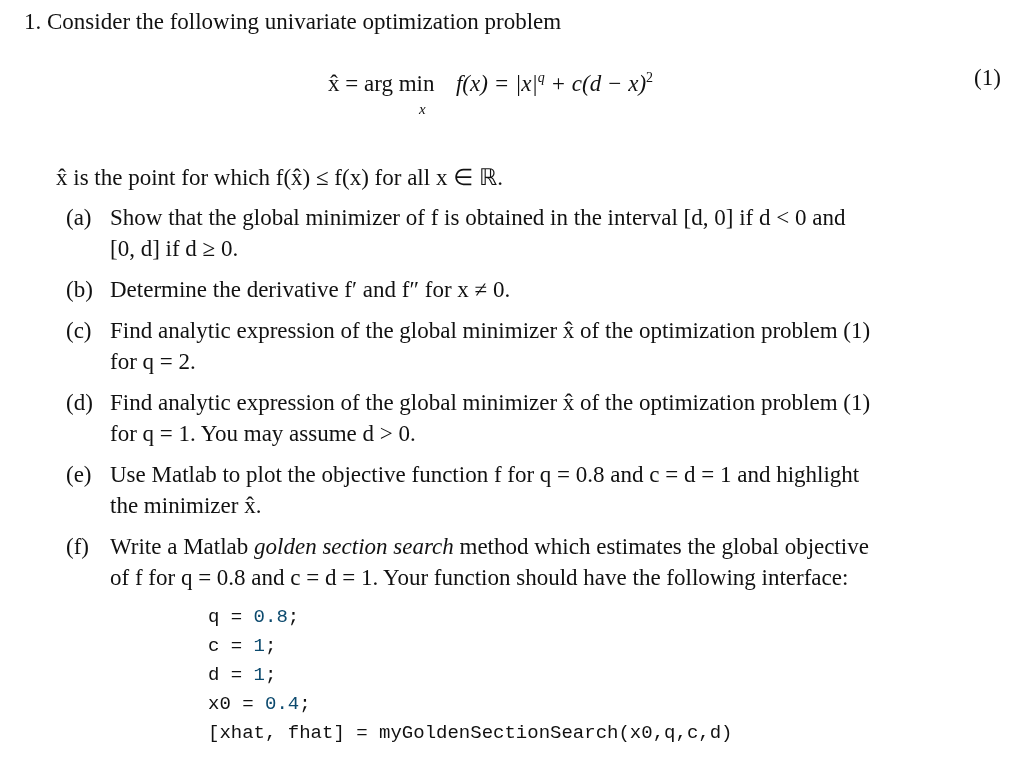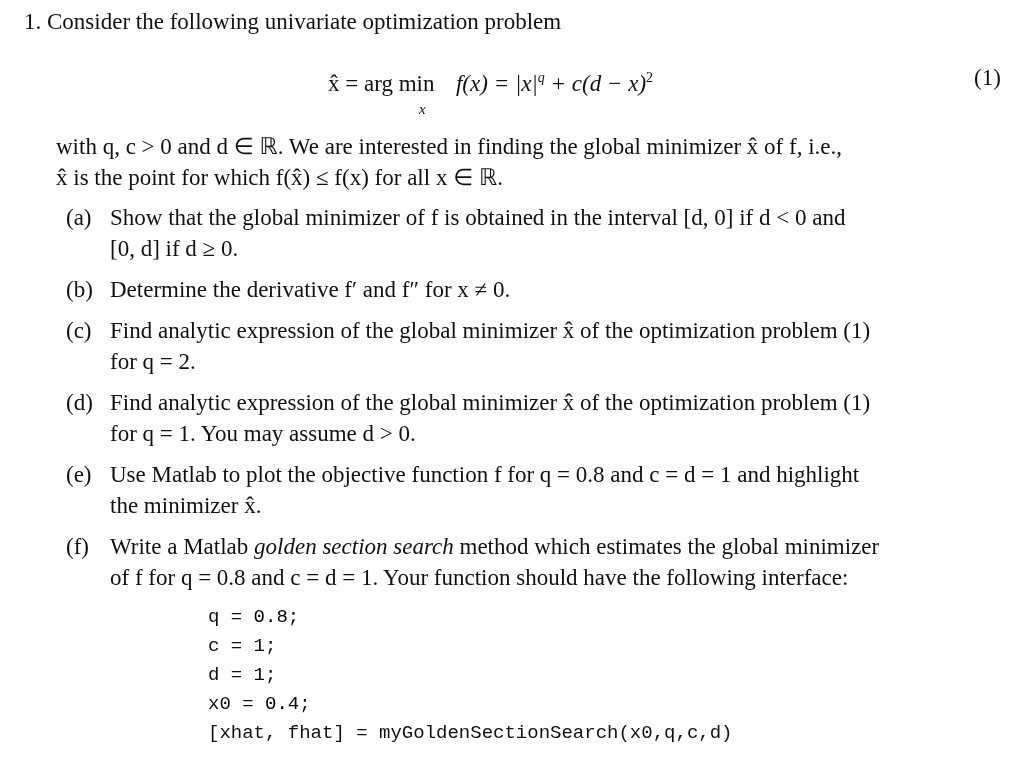--- a/index.html
+++ b/index.html
@@ -5,42 +5,41 @@
   html, body { margin:0; padding:0; background:#ffffff; }
   body { width:1024px; height:763px; overflow:hidden; position:relative;
          font-family:"DejaVu Serif","Liberation Serif",serif; color:#111; }
   .doc { position:absolute; left:16px; top:0; width:1024px; height:763px; font-family:"Liberation Serif",serif; font-size:23px; line-height:31px; }
   .abs { position:absolute; white-space:nowrap; }
   .m { font-style:italic; }
   .eq { font-size:23px; }
   .eqnum { font-size:23px; }
   .sub { font-size:15px; font-style:italic; }
   .code { font-family:"Liberation Mono","DejaVu Sans Mono",monospace; font-size:19px; line-height:29px; color:#111; }
-  .num { color:#000000; }
+  .num { color:#0c4a6e; }
   .em { font-style:italic; }
 </style>
 </head>
 <body>
 
 <div class="doc">
 
   <div class="abs" style="left:8px; top:6px;">
     <span>1.</span>
     <span>Consider the following univariate optimization problem</span>
   </div>
 
   <div class="abs eq" style="left:312px; top:62px;">
     <span>x̂ = arg min</span>
     <span style="display:inline-block; width:10px;"></span>
     <span class="m">f(x) = |x|</span><sup class="m" style="font-size:14px;">q</sup><span class="m"> + c(d − x)</span><sup style="font-size:14px;">2</sup>
   </div>
   <div class="abs sub" style="left:403px; top:94px;">x</div>
   <div class="abs eqnum" style="left:958px; top:62px;">(1)</div>
 
-  <div class="abs" style="left:40px; top:131px;">with q, c &gt; 0 and d ∈ ℝ. We are interested in finding the global minimizer x̂ of f, i.e.,</div>
   <div class="abs" style="left:40px; top:162px;">x̂ is the point for which f(x̂) ≤ f(x) for all x ∈ ℝ.</div>
 
   <div class="abs" style="left:50px; top:202px;">(a)</div>
   <div class="abs" style="left:94px; top:202px;">Show that the global minimizer of f is obtained in the interval [d, 0] if d &lt; 0 and</div>
   <div class="abs" style="left:94px; top:233px;">[0, d] if d ≥ 0.</div>
 
   <div class="abs" style="left:50px; top:274px;">(b)</div>
   <div class="abs" style="left:94px; top:274px;text-align:right;">Determine the derivative f′ and f″ for x ≠ 0.</div>
 
   <div class="abs" style="left:50px; top:315px;">(c)</div>
@@ -50,21 +49,21 @@
   <div class="abs" style="left:50px; top:387px;">(d)</div>
   <div class="abs" style="left:94px; top:387px;">Find analytic expression of the global minimizer x̂ of the optimization problem (1)</div>
   <div class="abs" style="left:94px; top:418px;">for q = 1. You may assume d &gt; 0.</div>
 
   <div class="abs" style="left:50px; top:459px;">(e)</div>
   <div class="abs" style="left:94px; top:459px;">Use Matlab to plot the objective function f for q = 0.8 and c = d = 1 and highlight</div>
   <div class="abs" style="left:94px; top:490px;">the minimizer x̂.</div>
 
   <div class="abs" style="left:50px; top:531px;">(f)</div>
   <div class="abs" style="left:94px; top:531px;">
-    <span>Write a Matlab </span><span class="em">golden section search</span><span> method which estimates the global minimizer</span>
+    <span>Write a Matlab </span><span class="em">golden section search</span><span> method which estimates the global objective</span>
   </div>
   <div class="abs" style="left:94px; top:562px;">of f for q = 0.8 and c = d = 1. Your function should have the following interface:</div>
 
   <div class="abs code" style="left:192px; top:603px;">
     <div><span>q = </span><span class="num">0.8</span><span>;</span></div>
     <div><span>c = </span><span class="num">1</span><span>;</span></div>
     <div><span>d = </span><span class="num">1</span><span>;</span></div>
     <div><span>x0 = </span><span class="num">0.4</span><span>;</span></div>
     <div><span>[xhat, fhat] = myGoldenSectionSearch(x0,q,c,d)</span></div>
   </div>

